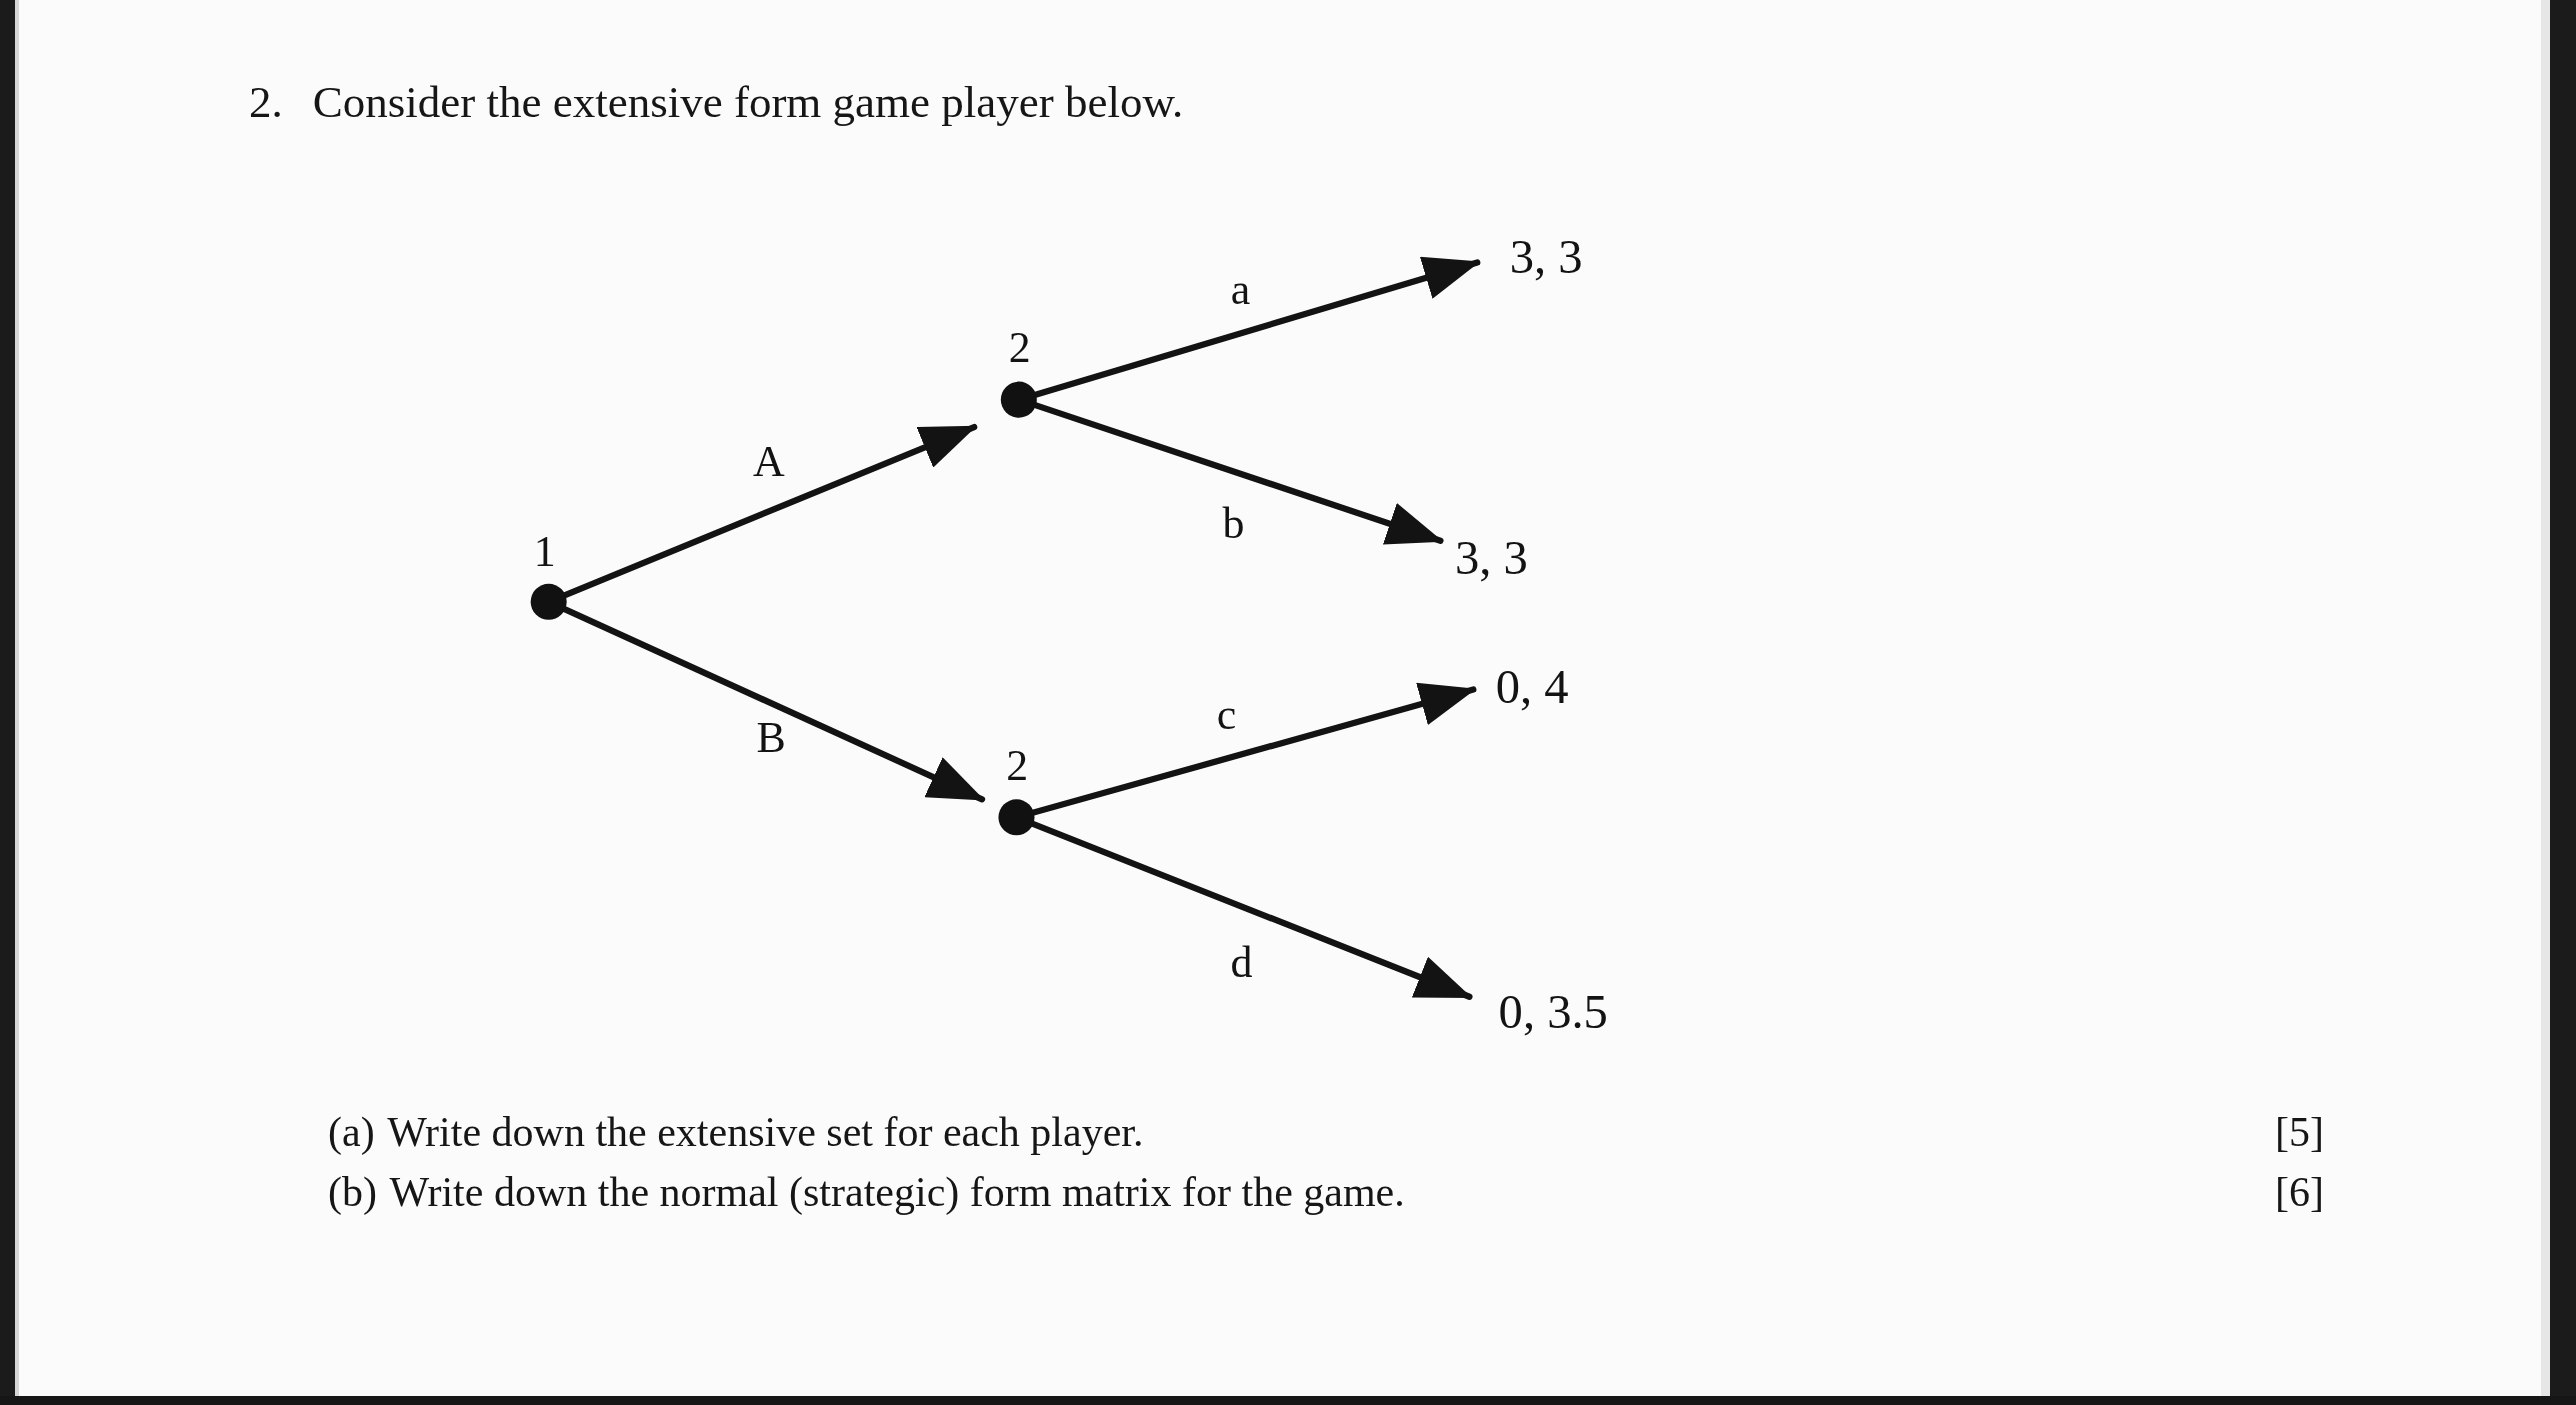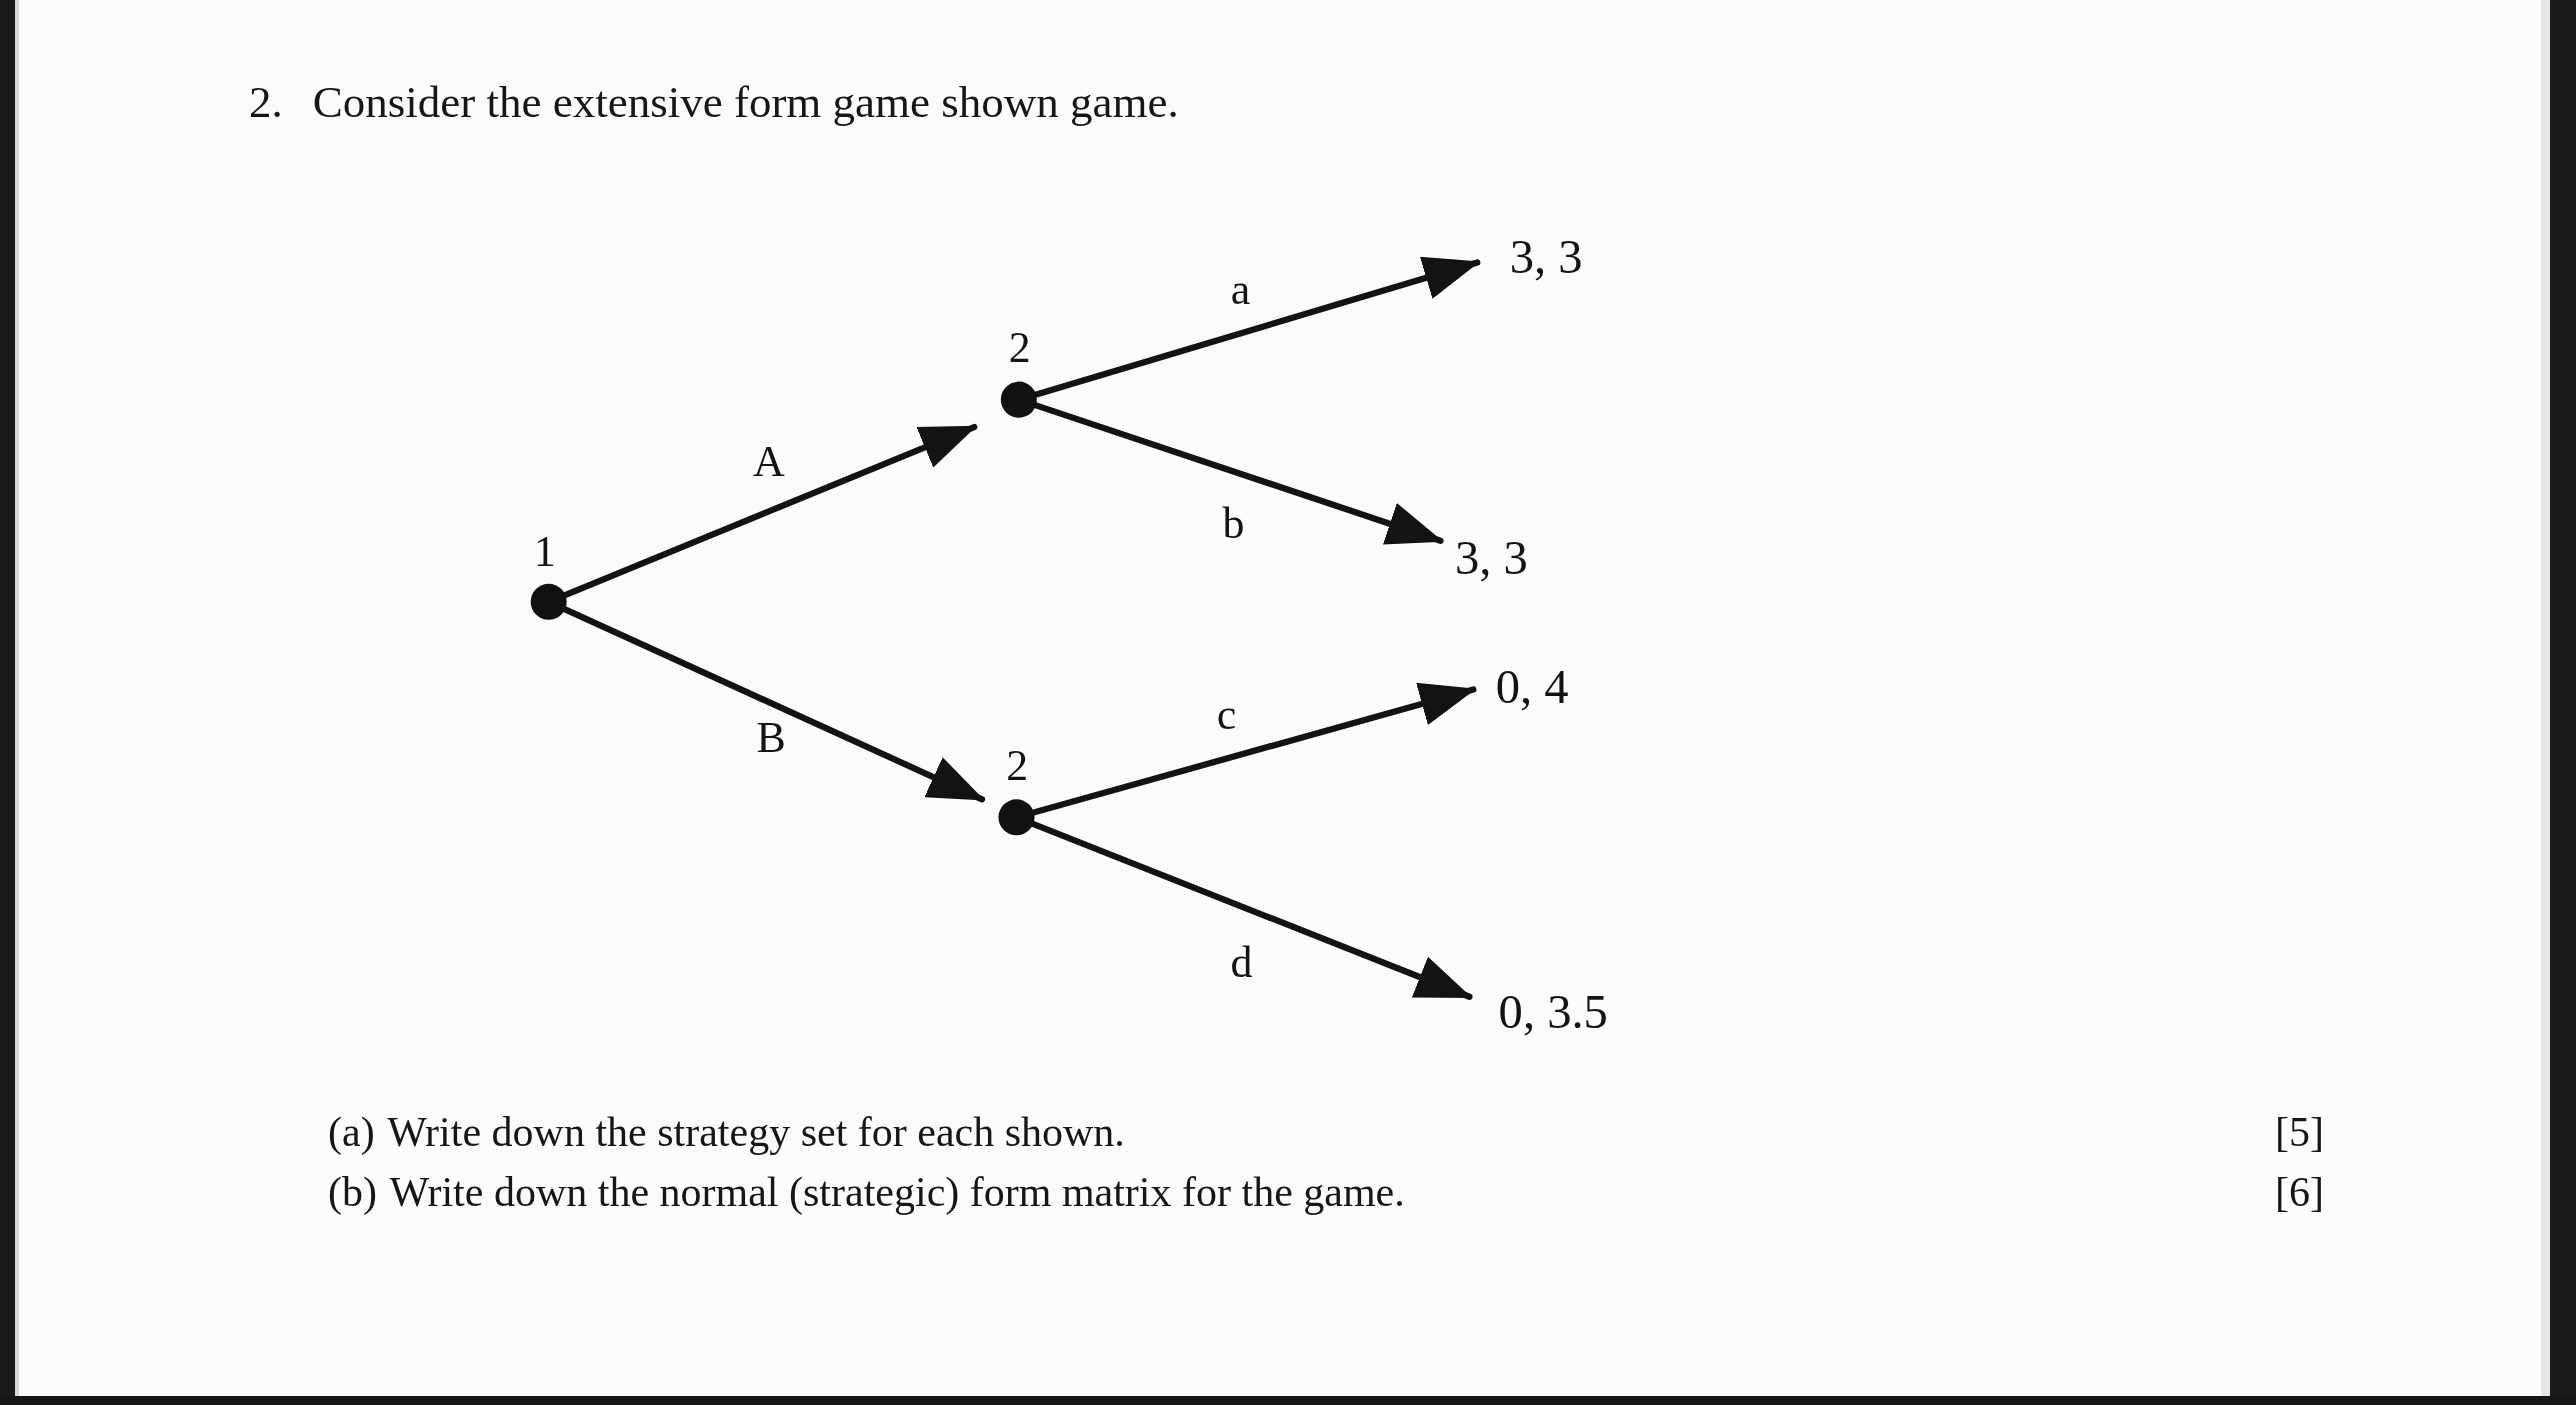--- a/index.html
+++ b/index.html
@@ -61,21 +61,21 @@
 <div class="page">
 
   <div class="bar-left"></div>
   <div class="line-left"></div>
   <div class="line-right"></div>
   <div class="bar-right"></div>
   <div class="bar-bottom"></div>
 
   <div class="heading">
     <span>2.</span>
-    <span>Consider the extensive form game shown game.</span>
+    <span>Consider the extensive form game player below.</span>
   </div>
 
   <svg class="tree-svg" viewBox="0 0 3287 1793">
     <defs>
       <marker id="arrow" markerWidth="9" markerHeight="7" refX="8.5" refY="3.5" orient="auto">
         <polygon points="0,0 9,3.5 0,7" fill="#131313"></polygon>
       </marker>
     </defs>
 
     <line x1="700" y1="768" x2="1243" y2="545" marker-end="url(#arrow)"></line>
@@ -103,21 +103,21 @@
     <text class="payoff" x="1973" y="349">3, 3</text>
     <text class="payoff" x="1903" y="733">3, 3</text>
     <text class="payoff" x="1955" y="897">0, 4</text>
     <text class="payoff" x="1982" y="1312">0, 3.5</text>
   </svg>
 
   <div class="parts">
     <div class="part-row">
       <span class="part-left">
         <span>(a)</span>
-        <span>Write down the strategy set for each shown.</span>
+        <span>Write down the extensive set for each player.</span>
       </span>
       <span>[5]</span>
     </div>
     <div class="part-row">
       <span class="part-left">
         <span>(b)</span>
         <span>Write down the normal (strategic) form matrix for the game.</span>
       </span>
       <span>[6]</span>
     </div>

